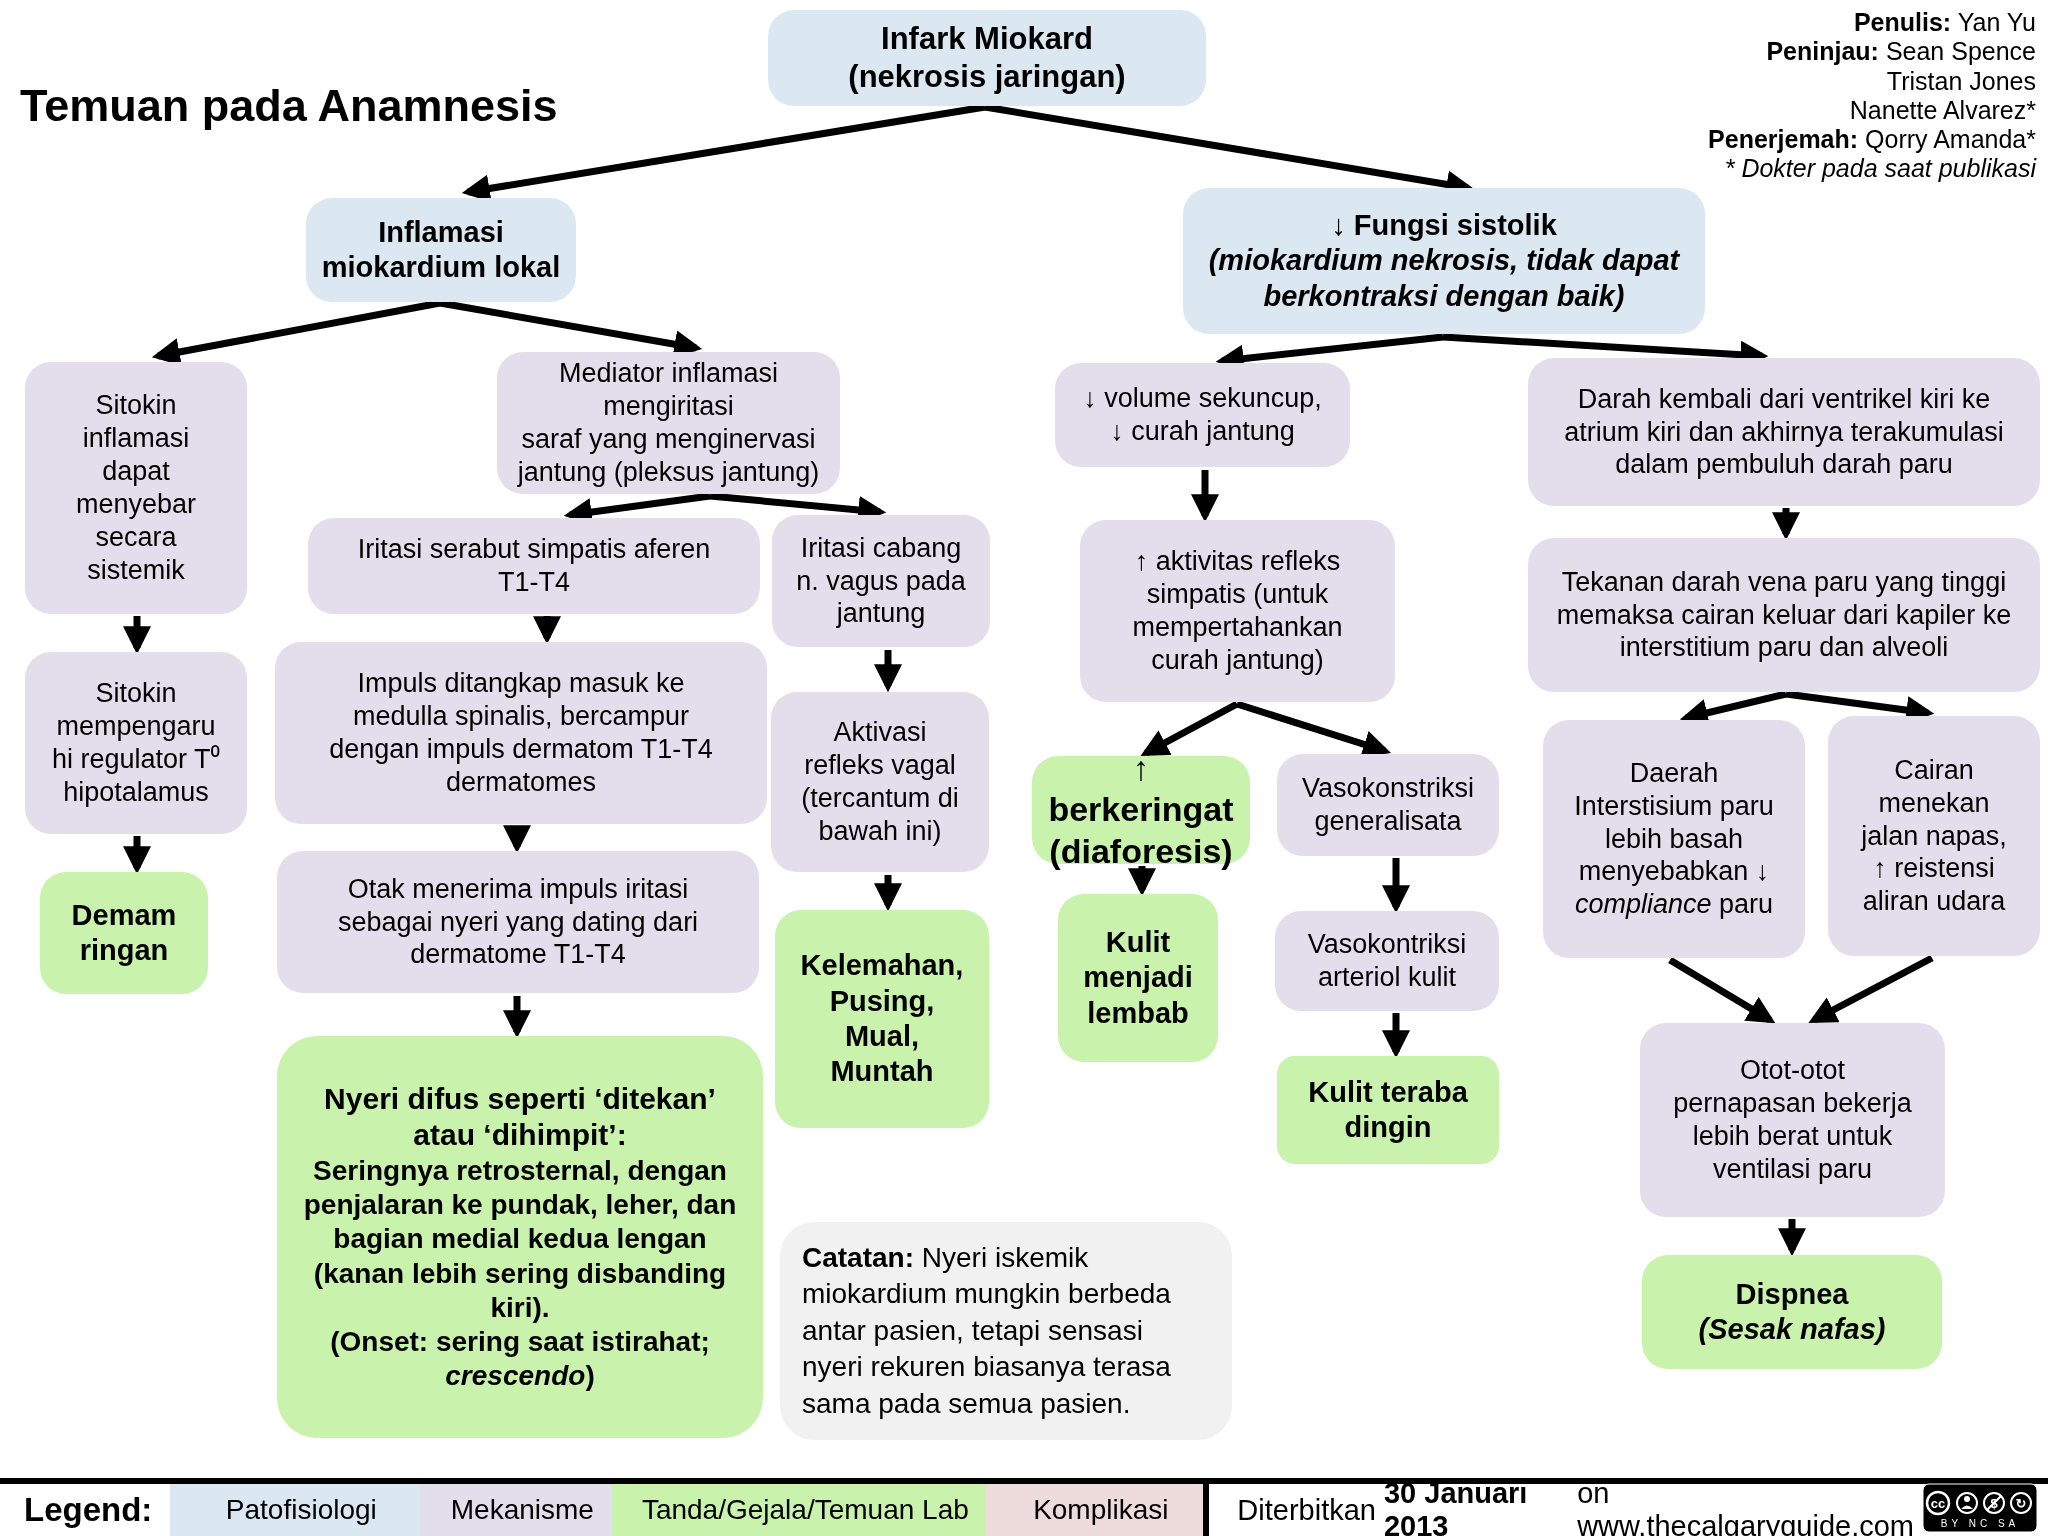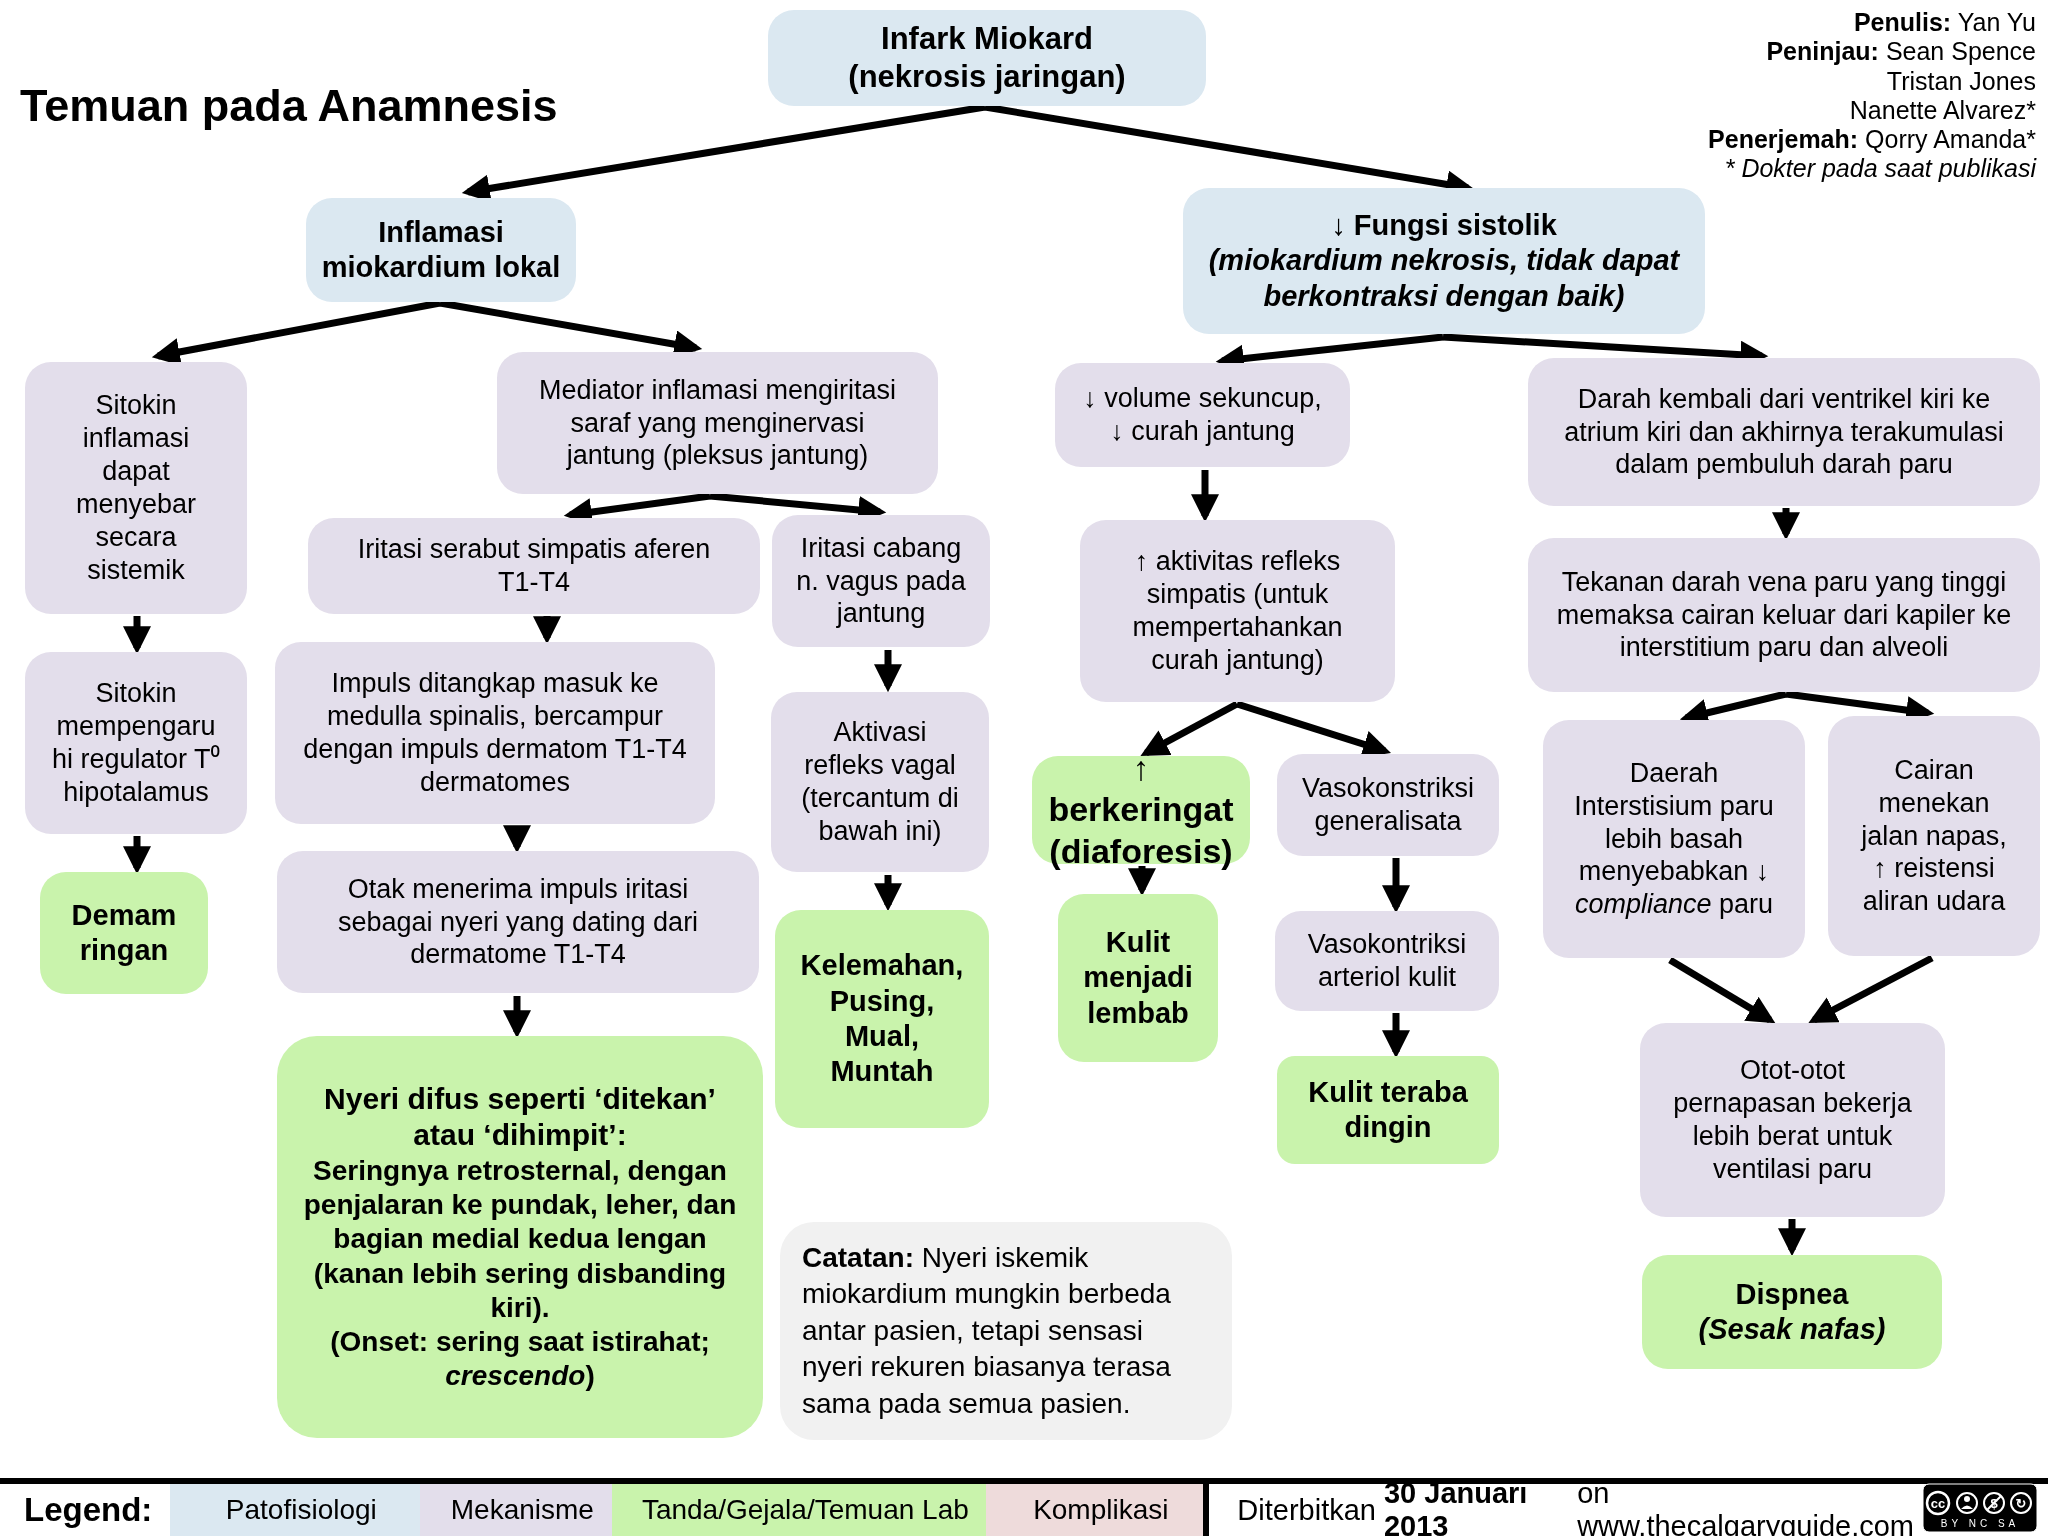--- a/index.html
+++ b/index.html
@@ -104,21 +104,21 @@
 
   <div class="node purple" style="left:25px;top:362px;width:222px;height:252px;">
     <span class="pre">Sitokin
 inflamasi
 dapat
 menyebar
 secara
 sistemik</span>
   </div>
 
-  <div class="node purple" style="left:497px;top:352px;width:441px;height:142px;">
+  <div class="node purple" style="left:497px;top:352px;width:343px;height:142px;">
     <span class="pre">Mediator inflamasi mengiritasi
 saraf yang menginervasi
 jantung (pleksus jantung)</span>
   </div>
 
   <div class="node purple" style="left:308px;top:518px;width:452px;height:96px;">
     <span class="pre">Iritasi serabut simpatis aferen
 T1-T4</span>
   </div>
 
@@ -128,21 +128,21 @@
 jantung</span>
   </div>
 
   <div class="node purple" style="left:25px;top:652px;width:222px;height:182px;">
     <span class="pre">Sitokin
 mempengaru
 hi regulator T⁰
 hipotalamus</span>
   </div>
 
-  <div class="node purple" style="left:275px;top:642px;width:440px;height:182px;">
+  <div class="node purple" style="left:275px;top:642px;width:492px;height:182px;">
     <span class="pre">Impuls ditangkap masuk ke
 medulla spinalis, bercampur
 dengan impuls dermatom T1-T4
 dermatomes</span>
   </div>
 
   <div class="node green bold" style="left:40px;top:872px;width:168px;height:122px;font-size:29px;">
     <span class="pre">Demam
 ringan</span>
   </div>

